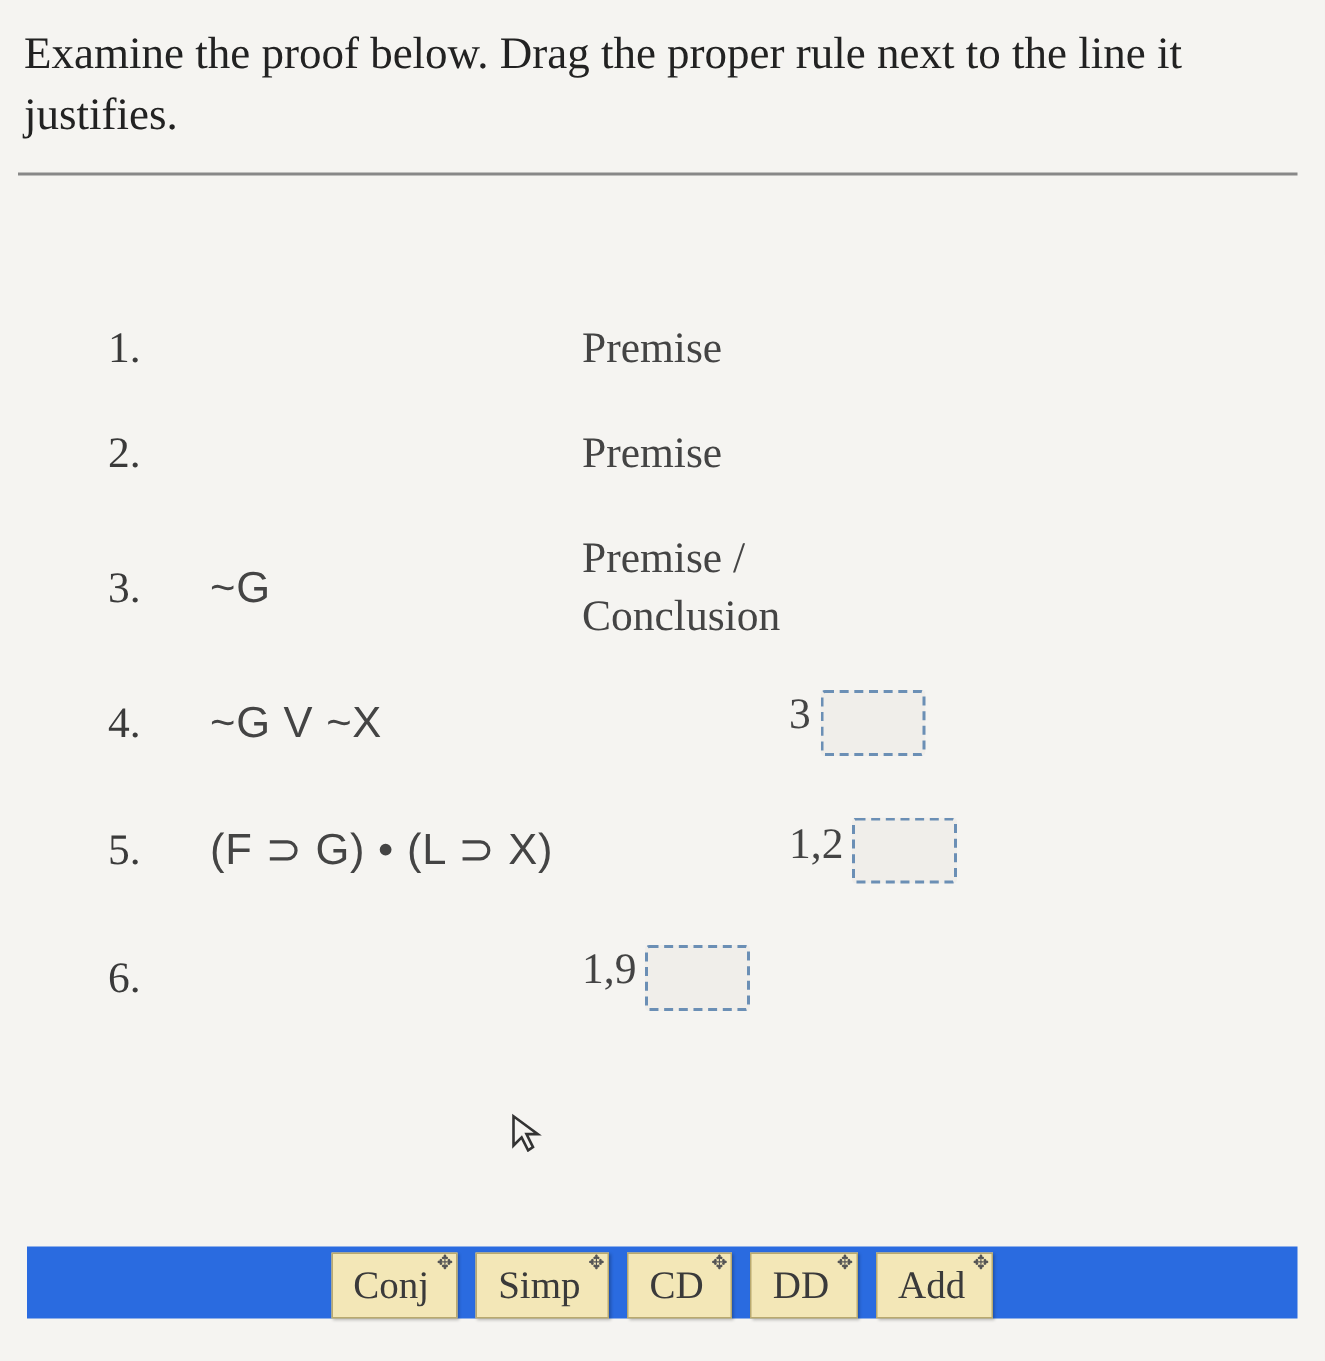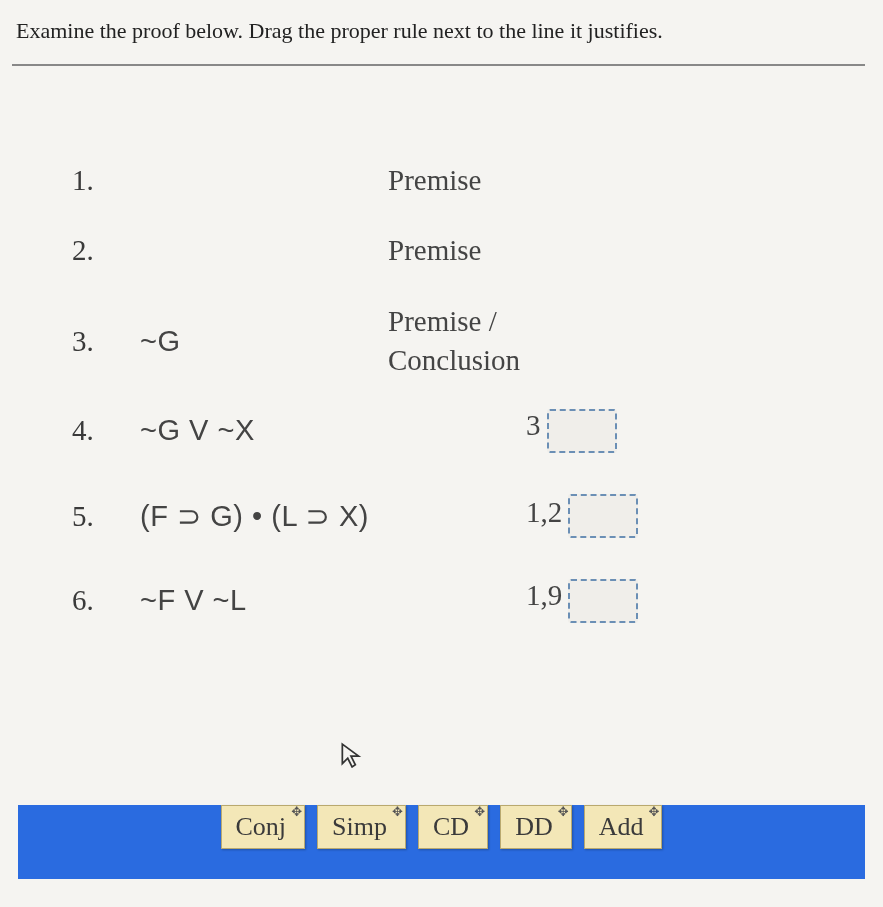--- a/index.html
+++ b/index.html
@@ -12,21 +12,21 @@
     height: 907px;
     color: #2a2a2a;
   }
   .page {
     padding: 12px 18px 0 12px;
     background: #f5f4f1;
     height: 100%;
     position: relative;
   }
   .instructions {
-    font-size: 22px;
+    font-size: 30px;
     line-height: 1.35;
     color: #222;
     padding: 4px 4px 18px 4px;
     border-bottom: 2px solid #888;
   }
   .proof {
     margin-top: 80px;
     padding: 0 20px 0 60px;
   }
   .row {
@@ -55,23 +55,23 @@
     position: absolute;
     pointer-events: none;
   }
   .cursor svg { width: 22px; height: 26px; }
   .rule-bar {
     position: absolute;
     left: 18px;
     right: 18px;
     bottom: 28px;
     background: #2a6be0;
-    height: 74px;
+    height: 48px;
     display: flex;
-    align-items: flex-start;
+    align-items: flex-end;
     justify-content: center;
     gap: 12px;
     padding: 0 10px;
   }
   .rule {
     position: relative;
     background: #f3e7b7;
     border: 1px solid #b9a96f;
     color: #3a3a3a;
     font-size: 26px;
@@ -137,21 +137,20 @@
       <div class="formula">(F ⊃ G) • (L ⊃ X)</div>
       <div class="goal"></div>
       <div class="just">
         <span>1,2</span>
         <span class="dropzone"></span>
       </div>
     </div>
 
     <div class="row">
       <div class="num">6.</div>
-      <div class="formula">~F V ~L</div>
       <div class="goal"></div>
       <div class="just">
         <span>1,9</span>
         <span class="dropzone"></span>
       </div>
     </div>
 
   </div>
 
   <div class="cursor" style="left:340px; top:742px;">

